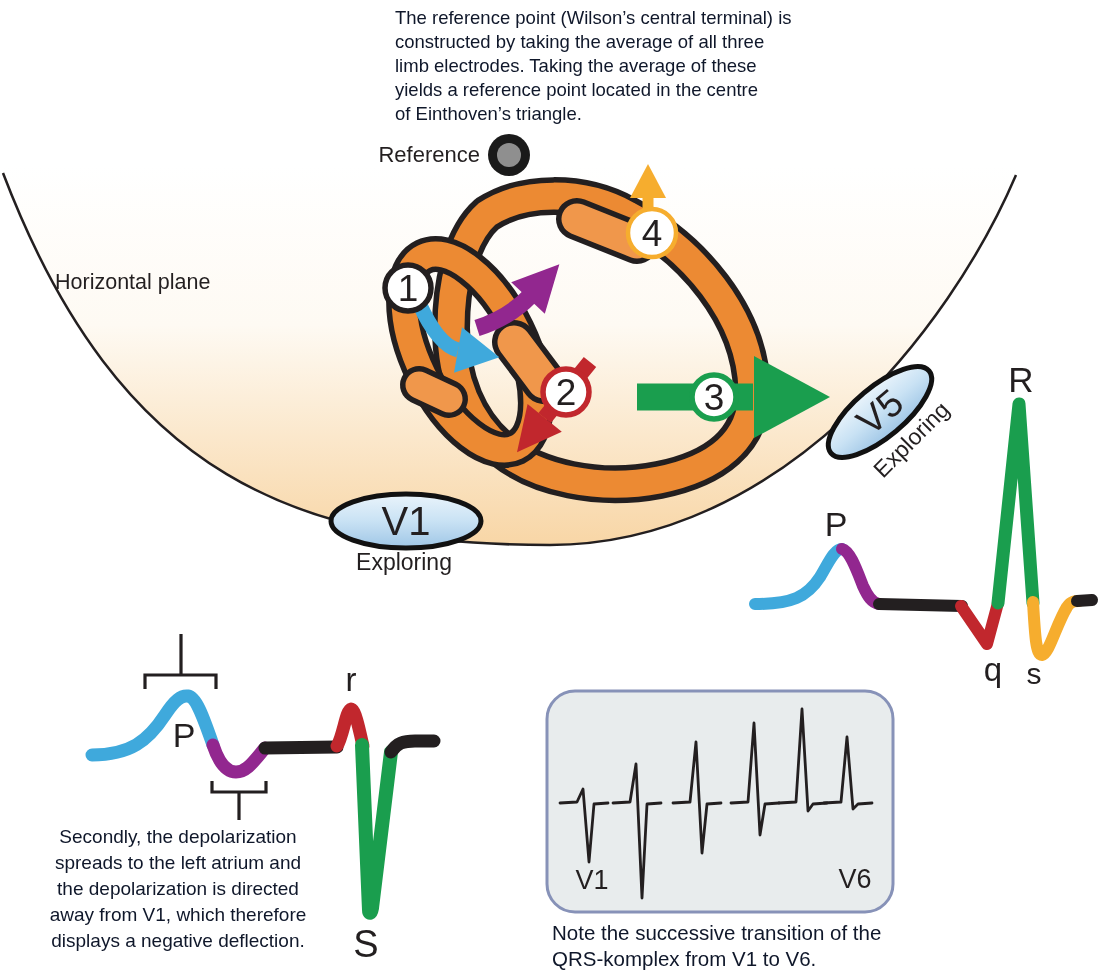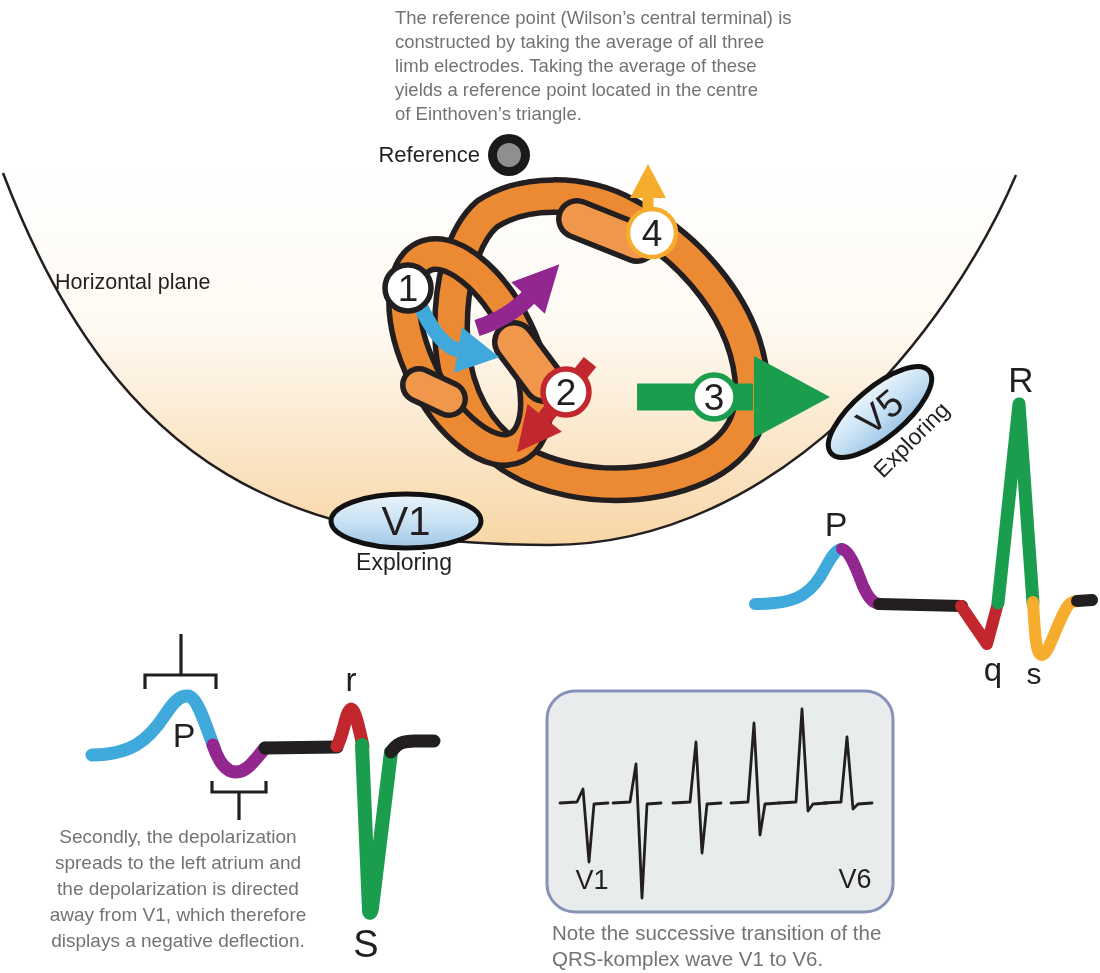--- a/index.html
+++ b/index.html
@@ -12,21 +12,21 @@
     overflow:hidden;
   }
   .stage svg{position:absolute;left:0;top:0;}
   svg text{
     fill:#231F20;
     font-family:"Liberation Sans",sans-serif;
   }
   .note{
     position:absolute;
     white-space:pre-line;
-    color:#737373;
+    color:#0f172a;
   }
   .note-top{left:395px;top:6px;font-size:18.5px;line-height:24px;}
   .note-pos{left:28px;top:544px;font-size:19px;line-height:25px;}
   .note-neg{left:28px;top:824px;width:300px;text-align:center;font-size:19px;line-height:26px;}
   .note-inset{left:552px;top:920px;font-size:20.5px;line-height:26px;}
   [data-name="qrs-transition-strip"] path{
     fill:none;stroke:#231F20;stroke-width:2.8;
     stroke-linejoin:round;stroke-linecap:round;
   }
   .ecg{fill:none;stroke-linecap:round;stroke-linejoin:round;}
@@ -170,15 +170,15 @@
 constructed by taking the average of all three
 limb electrodes. Taking the average of these
 yields a reference point located in the centre
 of Einthoven’s triangle.</div>
 <div class="note note-neg" data-name="negative-deflection-note">Secondly, the depolarization
 spreads to the left atrium and
 the depolarization is directed
 away from V1, which therefore
 displays a negative deflection.</div>
 <div class="note note-inset" data-name="inset-caption">Note the successive transition of the
-QRS-komplex wave V1 to V6.</div>
+QRS-komplex from V1 to V6.</div>
 
 </div>
 
 </body></html>

